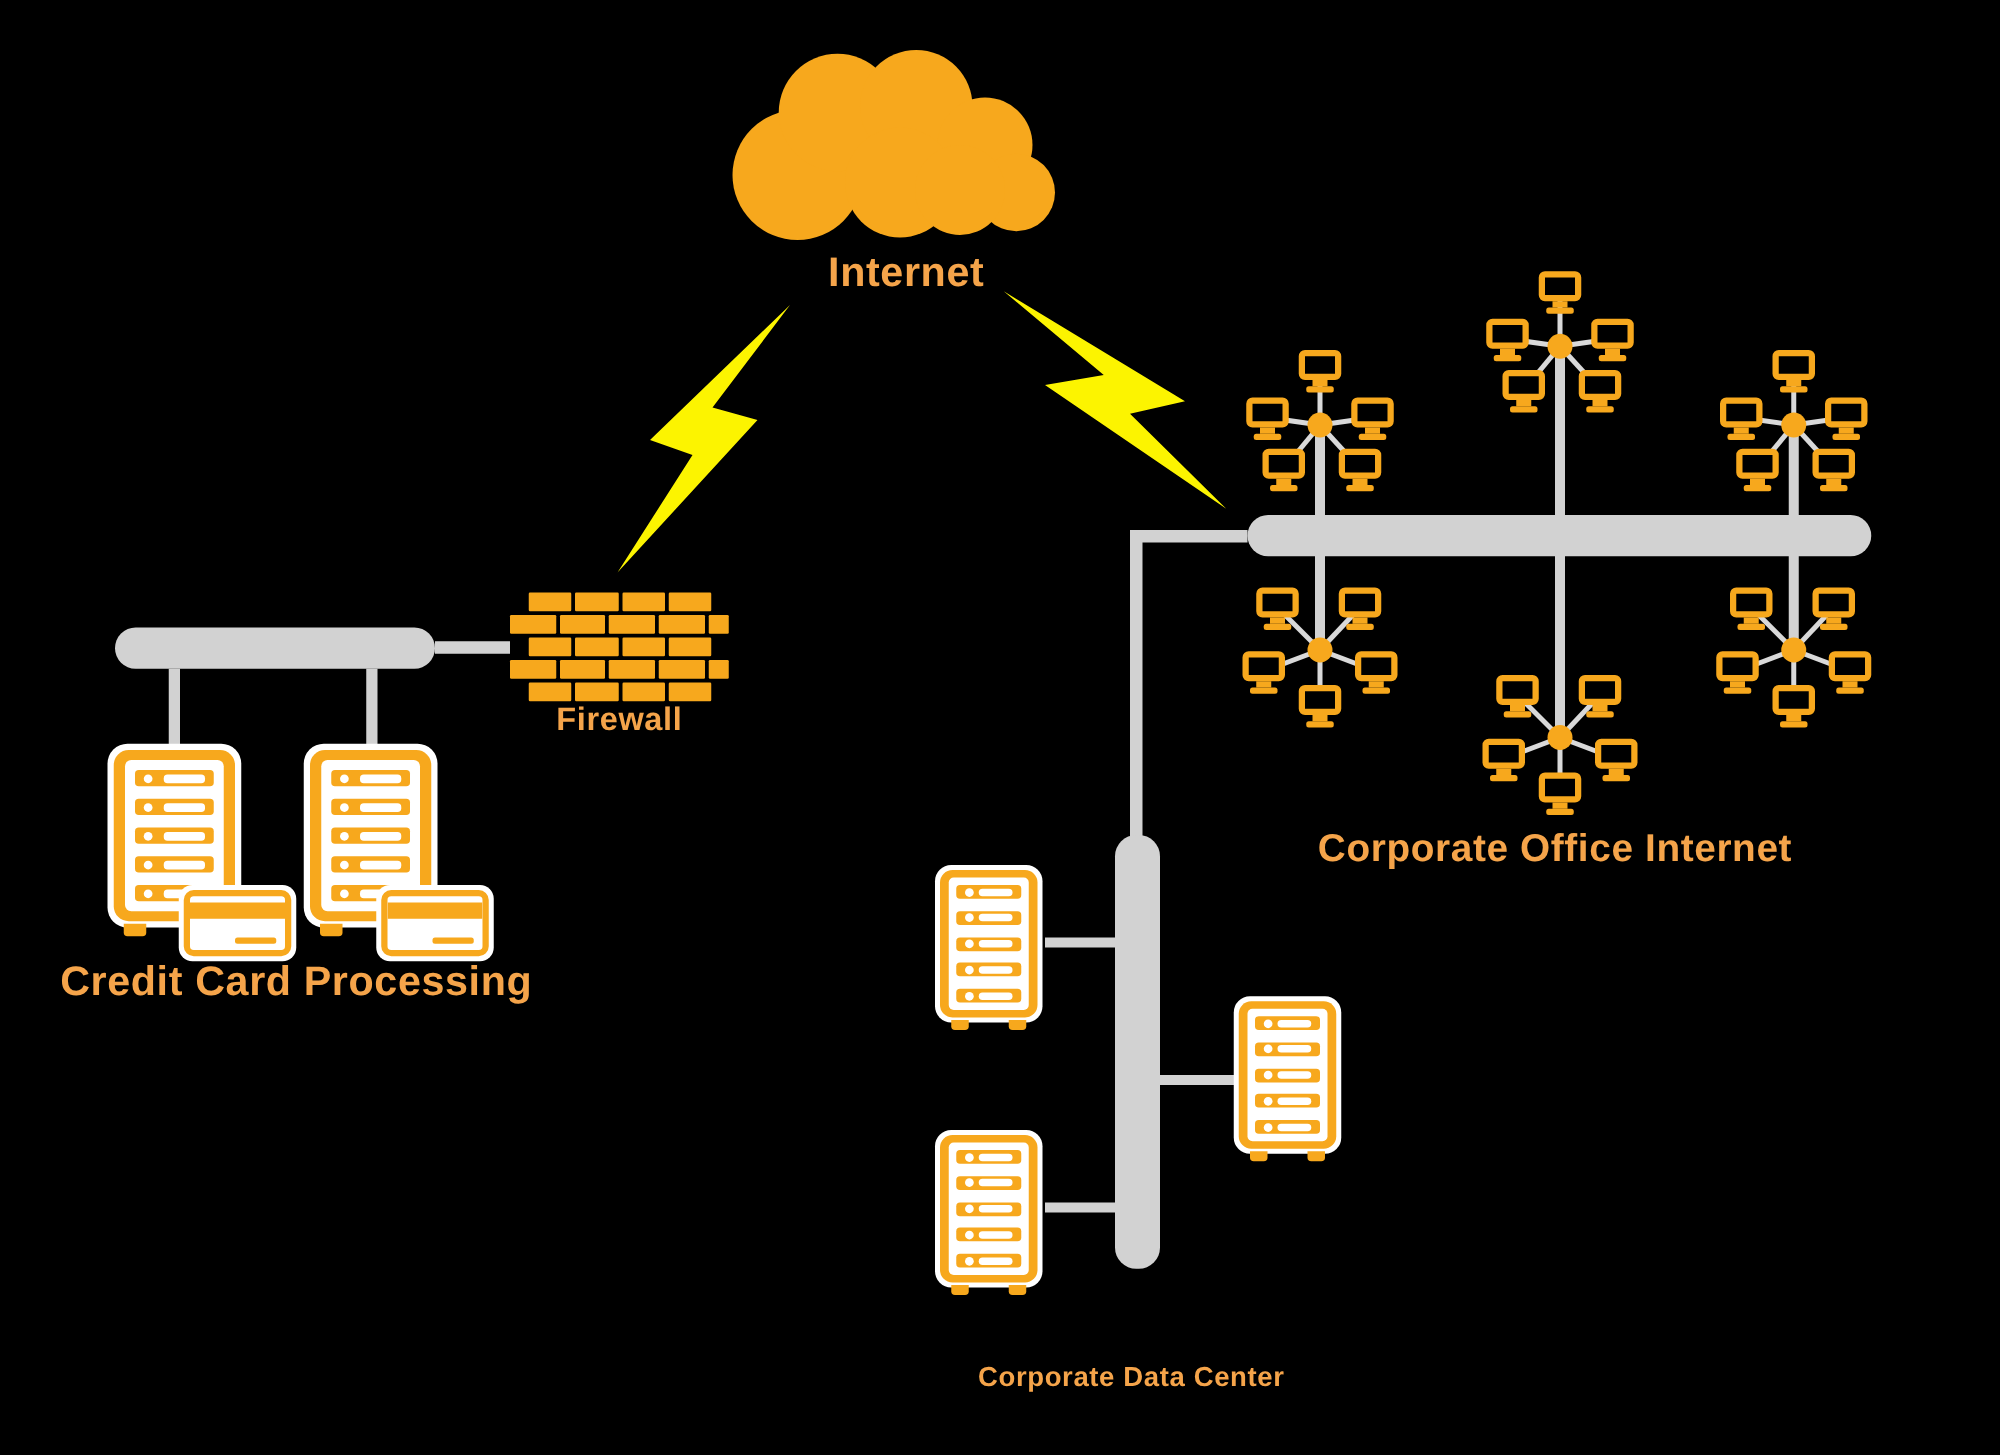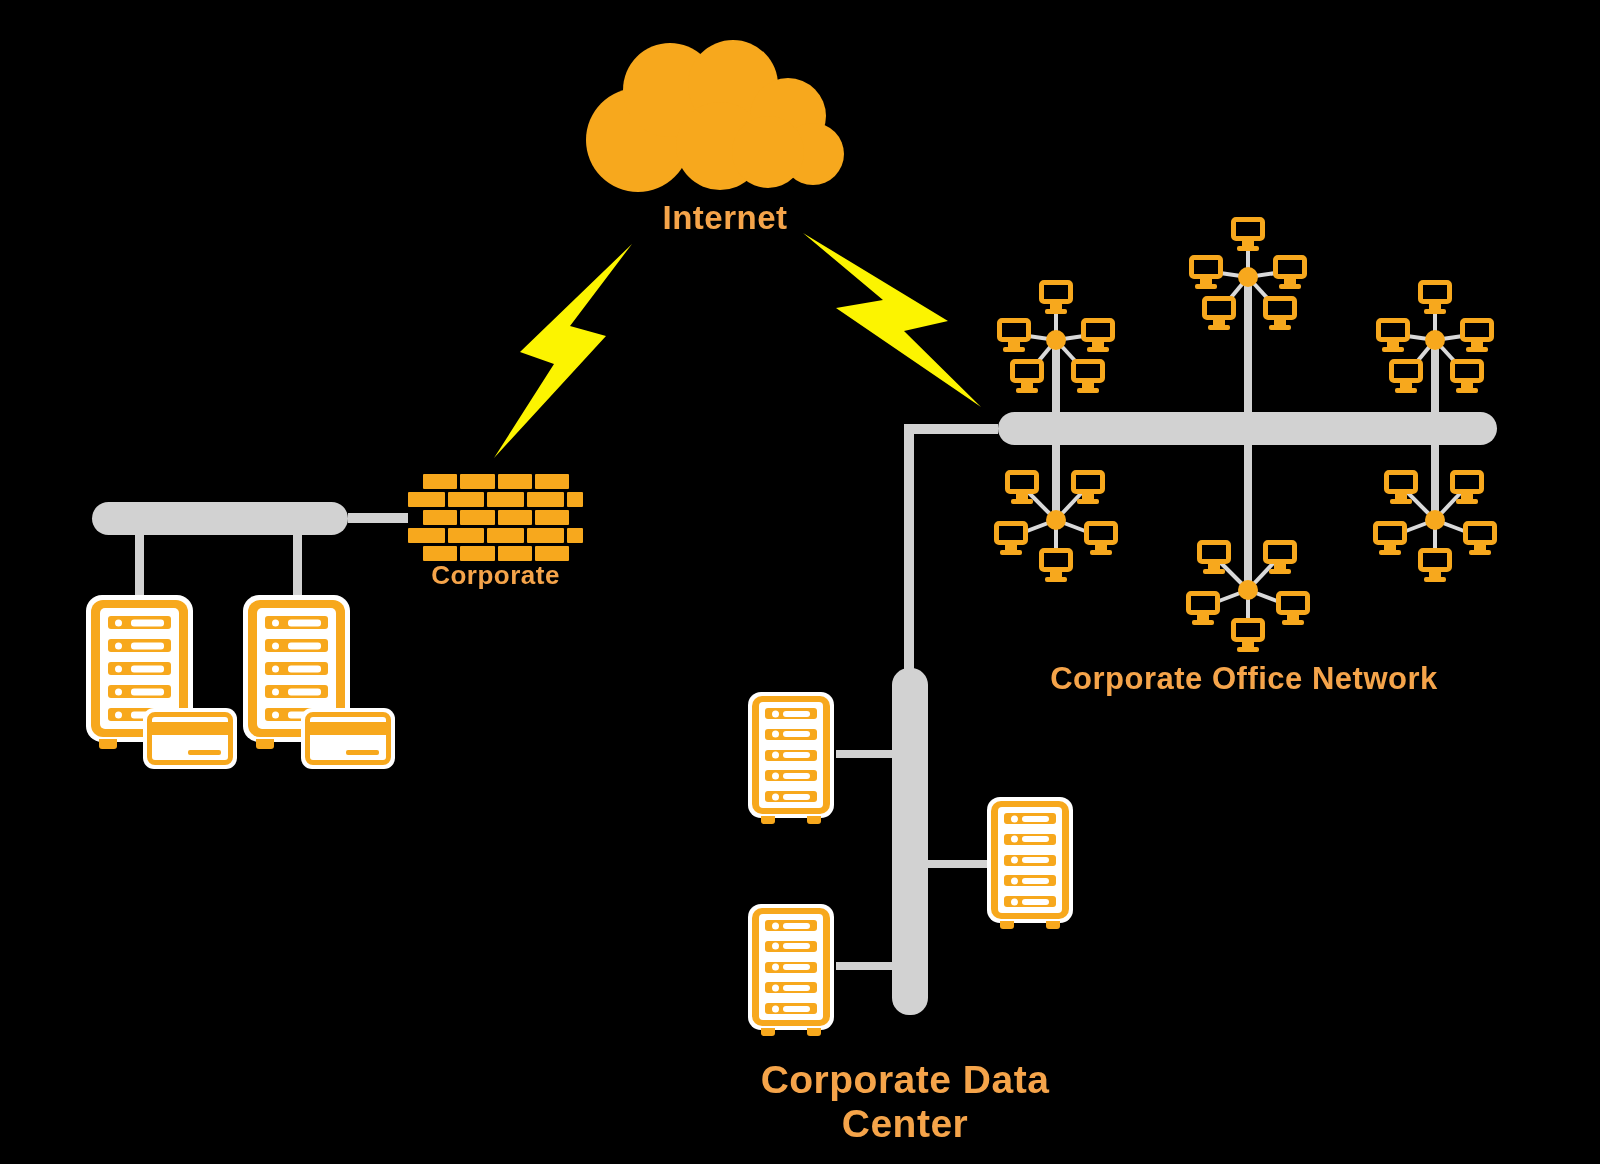--- a/index.html
+++ b/index.html
@@ -108,21 +108,21 @@
         <div class="brick"></div>
         <div class="brick half"></div>
       </div>
       <div class="brick-row inset">
         <div class="brick"></div>
         <div class="brick"></div>
         <div class="brick"></div>
         <div class="brick"></div>
       </div>
     </div>
-  <div class="label" style="left:408px;top:560px;width:175px;font-size:26px;">Corporate</div>
+  <div class="label" style="left:408px;top:560px;width:175px;font-size:26px;">Firewall</div>
 
   <div class="link" style="left:348px;top:513px;width:60px;height:10px;"></div>
   <div class="bus" style="left:92px;top:502px;width:256px;height:33px;"></div>
   <div class="link" style="left:135px;top:535px;width:9px;height:64px;"></div>
   <div class="link" style="left:293px;top:535px;width:9px;height:64px;"></div>
 
   <div class="server big" style="left:86px;top:595px;">
     <div class="frame">
       <div class="panel">
           <div class="slot"></div>
@@ -148,20 +148,21 @@
       <i class="foot l"></i>
       <i class="foot r"></i>
   </div>
   <div class="card" style="left:143px;top:708px;">
     <div class="card-face"></div>
   </div>
   <div class="card" style="left:301px;top:708px;">
     <div class="card-face"></div>
   </div>
   <div class="label" style="left:40px;top:766px;width:394px;font-size:33px;line-height:37px;">
+    <span style="display:block">Credit Card Processing</span>
   </div>
 
   <div class="link" style="left:904px;top:424px;width:94px;height:10px;"></div>
   <div class="link" style="left:904px;top:424px;width:10px;height:246px;"></div>
   <div class="bus" style="left:998px;top:412px;width:499px;height:33px;"></div>
   <div id="clusters">
       <div class="drop" style="left: 1052px; top: 340px; height: 74px;"></div>
       <div class="drop" style="left: 1244px; top: 277px; height: 137px;"></div>
       <div class="drop" style="left: 1431px; top: 340px; height: 74px;"></div>
       <div class="drop" style="left: 1052px; top: 443px; height: 77px;"></div>
@@ -251,21 +252,21 @@
           <line x1="70" y1="65" x2="70" y2="109"></line>
         </svg>
         <div class="monitor" style="left: -51px; top: -50px;"></div>
         <div class="monitor" style="left: 15px; top: -50px;"></div>
         <div class="monitor" style="left: -62px; top: 1px;"></div>
         <div class="monitor" style="left: 28px; top: 1px;"></div>
         <div class="monitor" style="left: -17px; top: 28px;"></div>
         <div class="hub"></div>
       </div>
     </div>
-  <div class="label" style="left:1019px;top:661px;width:450px;font-size:31px;">Corporate Office Network</div>
+  <div class="label" style="left:1019px;top:661px;width:450px;font-size:31px;">Corporate Office Internet</div>
 
   <div class="bus" style="left:892px;top:668px;width:36px;height:347px;"></div>
   <div class="link" style="left:836px;top:750px;width:56px;height:8px;"></div>
   <div class="link" style="left:836px;top:962px;width:56px;height:8px;"></div>
   <div class="link" style="left:928px;top:860px;width:60px;height:8px;"></div>
 
   <div class="server sm" style="left:748px;top:692px;">
     <div class="frame">
       <div class="panel">
           <div class="slot"></div>
@@ -297,15 +298,15 @@
           <div class="slot"></div>
           <div class="slot"></div>
           <div class="slot"></div>
           <div class="slot"></div>
           <div class="slot"></div>
         </div>
     </div>
       <i class="foot l"></i>
       <i class="foot r"></i>
   </div>
-  <div class="label" style="left:705px;top:1058px;width:400px;font-size:39px;">Corporate Data Center</div>
+  <div class="label" style="left:705px;top:1089px;width:400px;font-size:22px;">Corporate Data Center</div>
 
 </div>
 
 </body></html>

